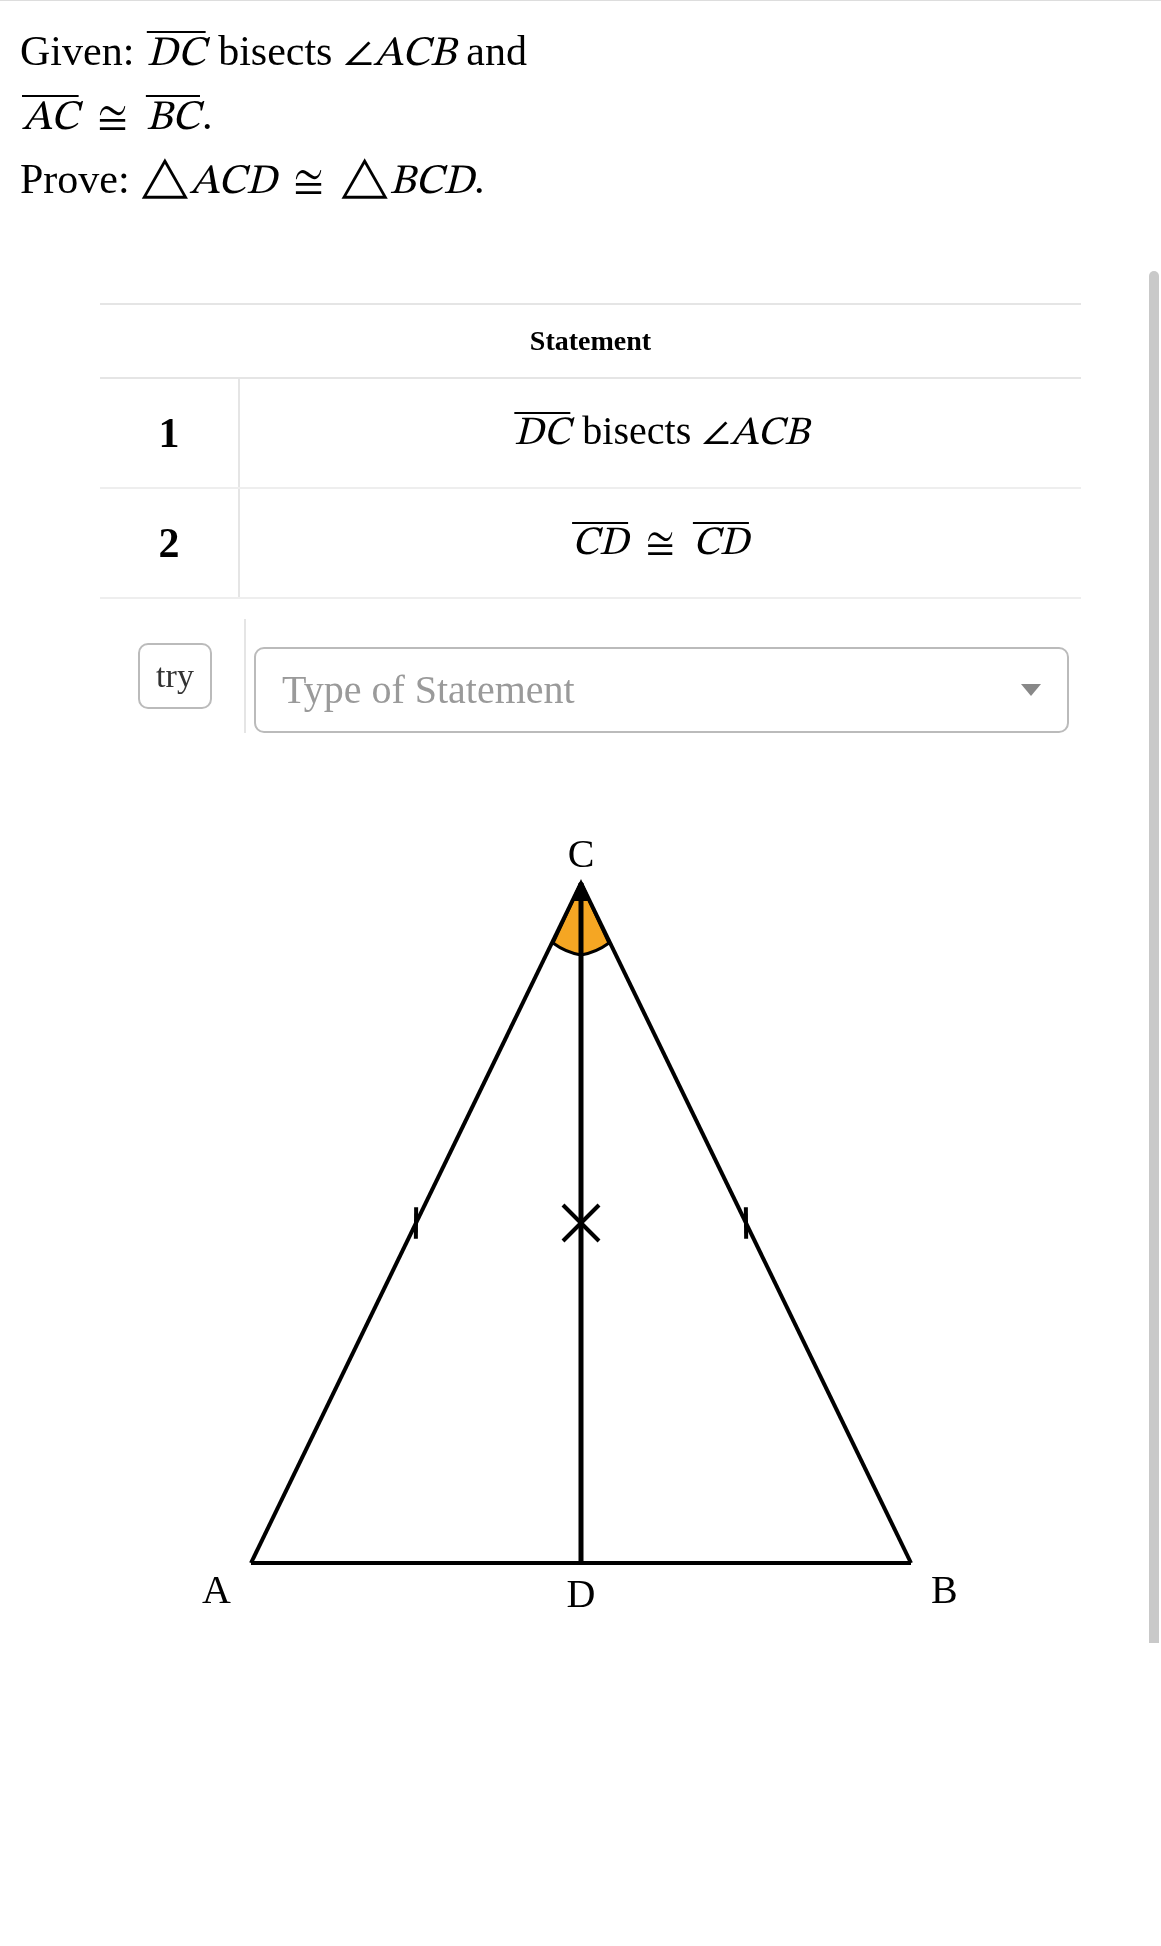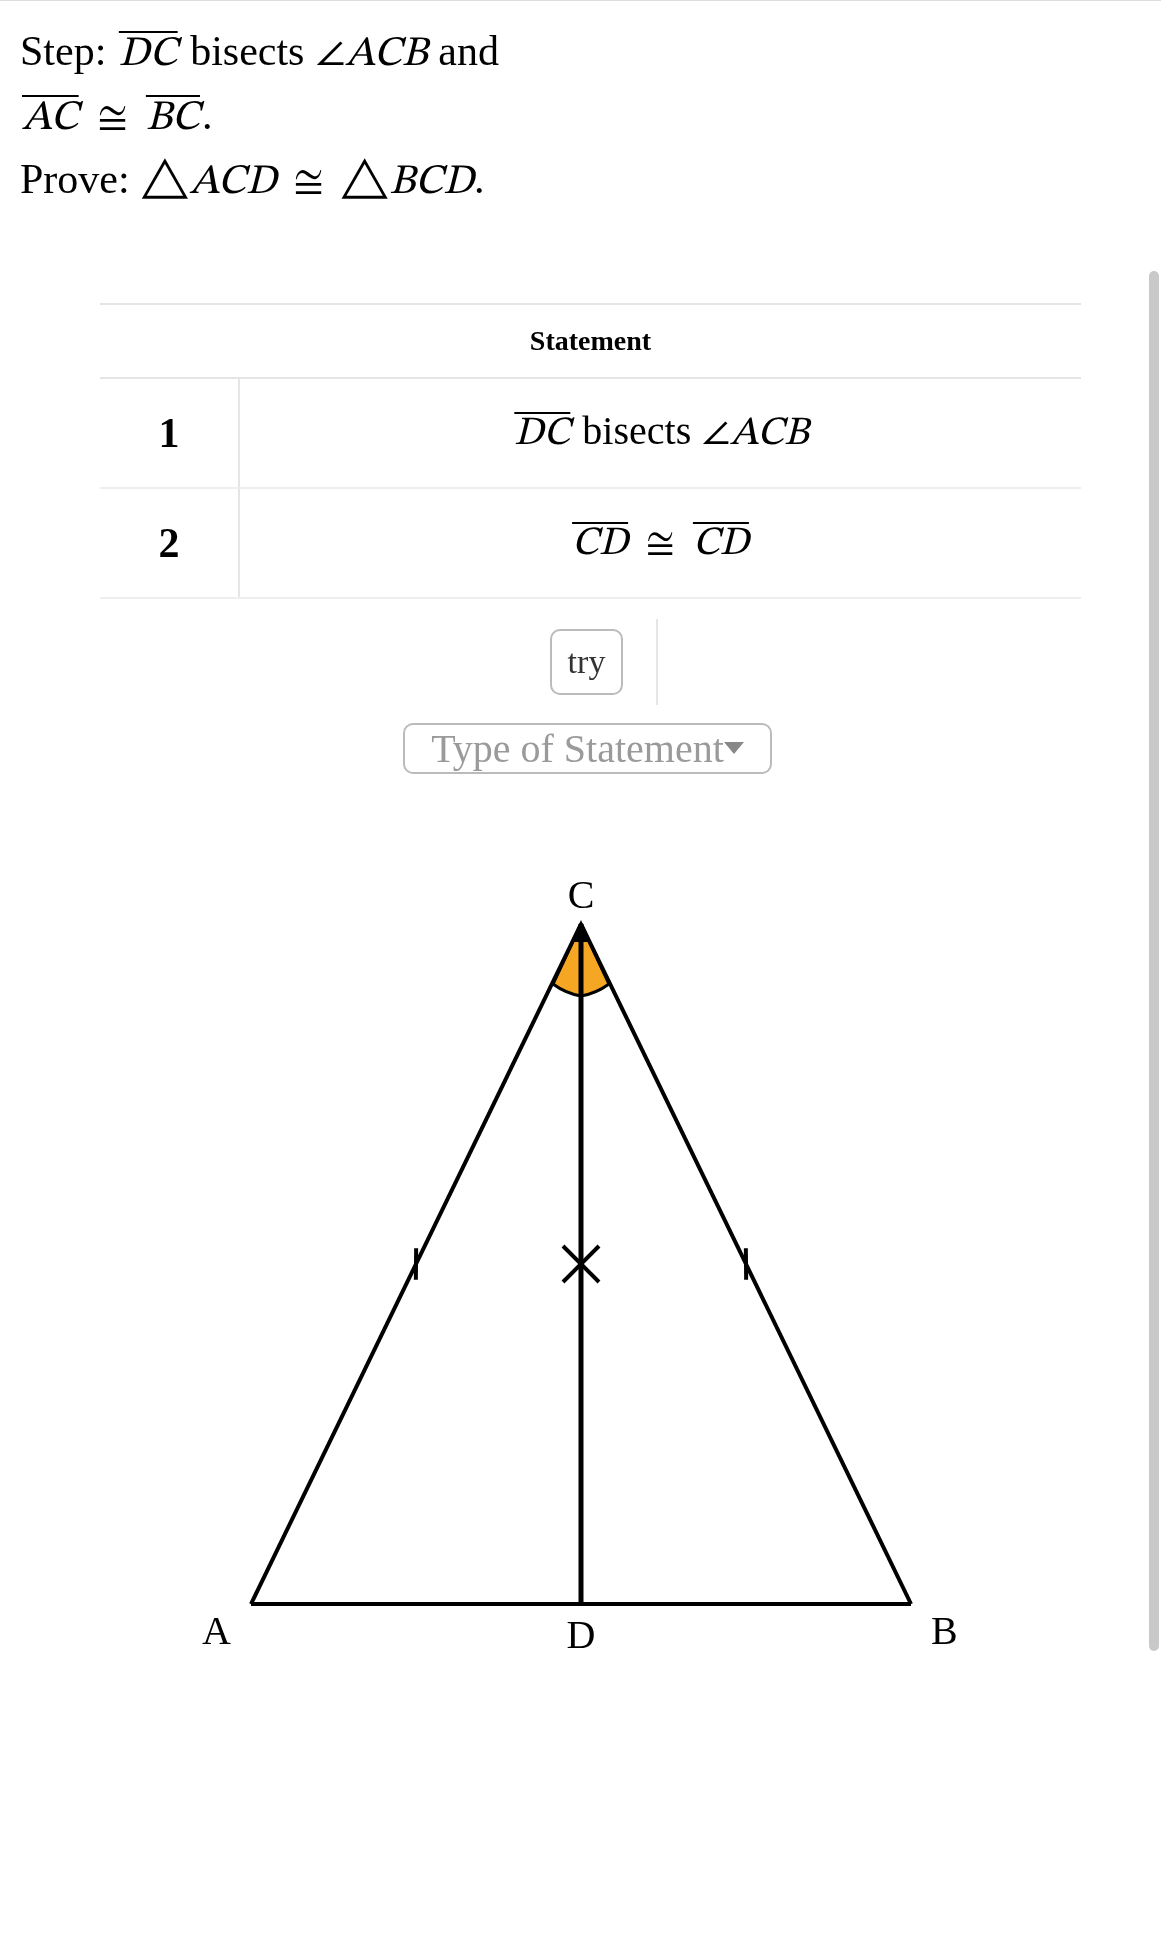--- a/index.html
+++ b/index.html
@@ -75,57 +75,58 @@
     font-size: 34px;
     font-family: inherit;
     background: #fff;
     cursor: pointer;
     color: #333;
   }
   .stmt-select {
     flex: 1;
     border: 2px solid #bbb;
     border-radius: 10px;
-    height: 76px;
+    height: 86px;
     display: flex;
     align-items: center;
     justify-content: space-between;
     padding: 0 26px;
     color: #9a9a9a;
     font-size: 40px;
     cursor: pointer;
     background: #fff;
+    margin-top: 28px;
   }
   .caret-down {
     width: 0; height: 0;
     border-left: 10px solid transparent;
     border-right: 10px solid transparent;
     border-top: 12px solid #888;
   }
-  .row-input { display: flex; gap: 18px; align-items: center; padding: 20px 12px 20px 6px; flex-direction: column; }
+  .row-input { display: flex; gap: 8px; padding: 20px 12px 20px 6px; }
   .row-input .col-step { border-right: 2px solid #e5e5e5; padding: 10px; width: 140px; }
 
   
   .diagram-wrap { display: flex; justify-content: center; margin-top: 90px; }
   svg.diagram { width: 780px; height: 780px; overflow: visible; }
   .edge { stroke: #000; stroke-width: 4; fill: none; }
   .midline { stroke: #000; stroke-width: 5; fill: none; }
   .tick { stroke: #000; stroke-width: 4; }
   .angle-arc { fill: #f5a623; stroke: #000; stroke-width: 3; }
   .vlabel { font: 40px Georgia, serif; }
 </style>
 </head>
 <body>
 
 <div class="container">
   <div class="scroll-indicator"></div>
 
   <div class="problem-text">
     <div>
-      <span>Step: </span>
+      <span>Given: </span>
       <span class="overline math">DC</span>
       <span> bisects </span>
       <span class="math angle"><span>ACB</span></span>
       <span> and</span>
     </div>
     <div>
       <span class="overline math">AC</span>
       <span class="math cong"></span>
       <span class="overline math">BC</span><span>.</span>
     </div>

